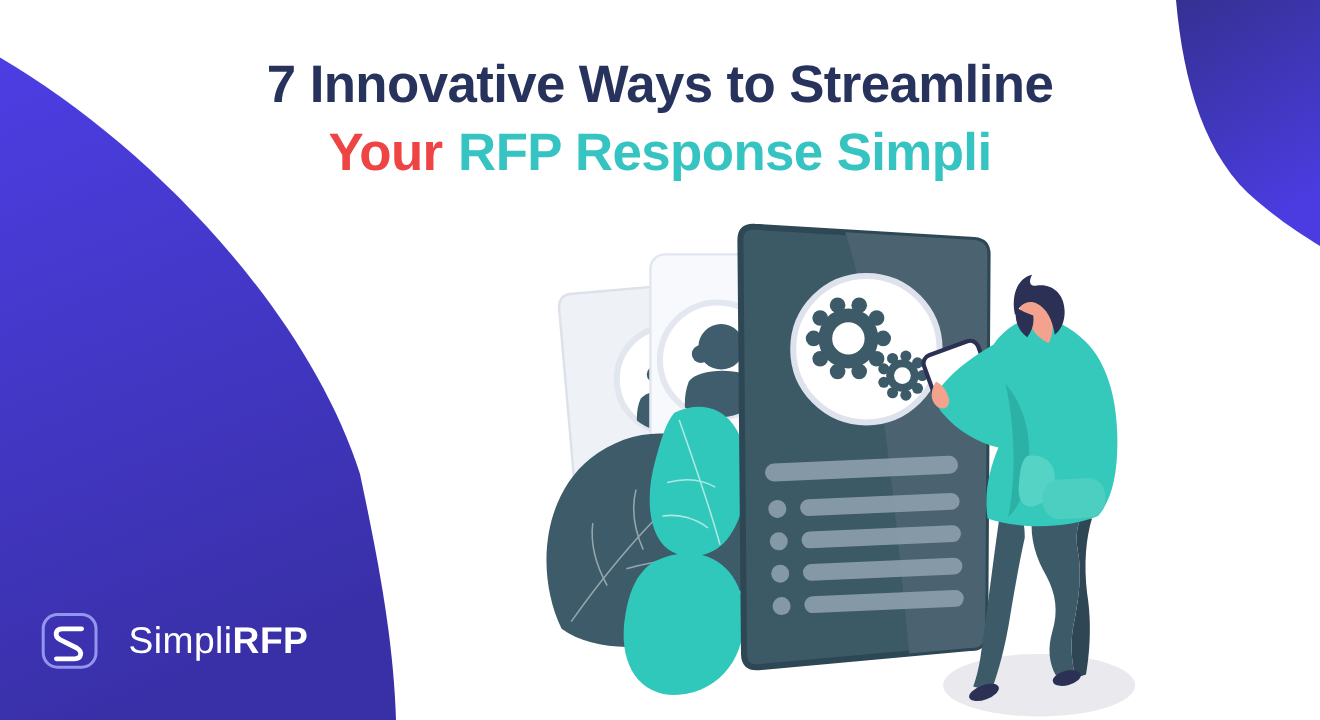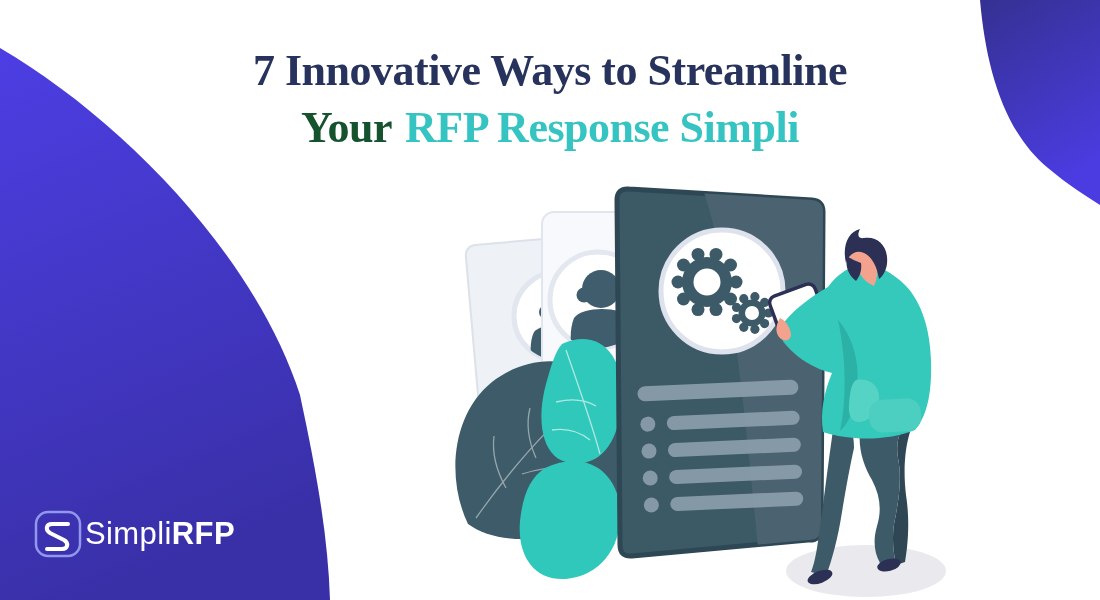--- a/index.html
+++ b/index.html
@@ -5,27 +5,27 @@
   html,body{margin:0;padding:0;}
   body{
     width:1100px;height:600px;position:relative;overflow:hidden;
     background:#ffffff;
     font-family:"Liberation Sans","DejaVu Sans",sans-serif;
   }
   .bg-svg{position:absolute;left:0;top:0;width:1100px;height:600px;}
   .title{
     position:absolute;left:0;top:42px;width:1100px;
     text-align:center;font-weight:bold;font-size:44px;line-height:57px;
-    letter-spacing:-0.5px;color:#27335C;z-index:3;font-family:Liberation Serif, serif;
+    letter-spacing:-0.5px;color:#27335C;z-index:3;
   }
-  .title .dark{color:#14532d;margin-right:13px;}
+  .title .dark{color:#ef4444;margin-right:13px;}
   .title .teal{color:#35C4C2;}
   .logo{
     position:absolute;left:34px;top:510px;display:flex;align-items:center;
-    gap:3px;z-index:4;
+    gap:25px;z-index:4;
   }
   .logo-text{color:#ffffff;font-size:31px;letter-spacing:0.4px;font-weight:400;}
   .logo-text .bold{font-weight:bold;}
 </style>
 </head>
 <body>
 
 <svg class="bg-svg" viewBox="0 0 1100 600" aria-hidden="true">
   <defs>
     <linearGradient id="gLeft" x1="0" y1="0" x2="0.25" y2="1">

